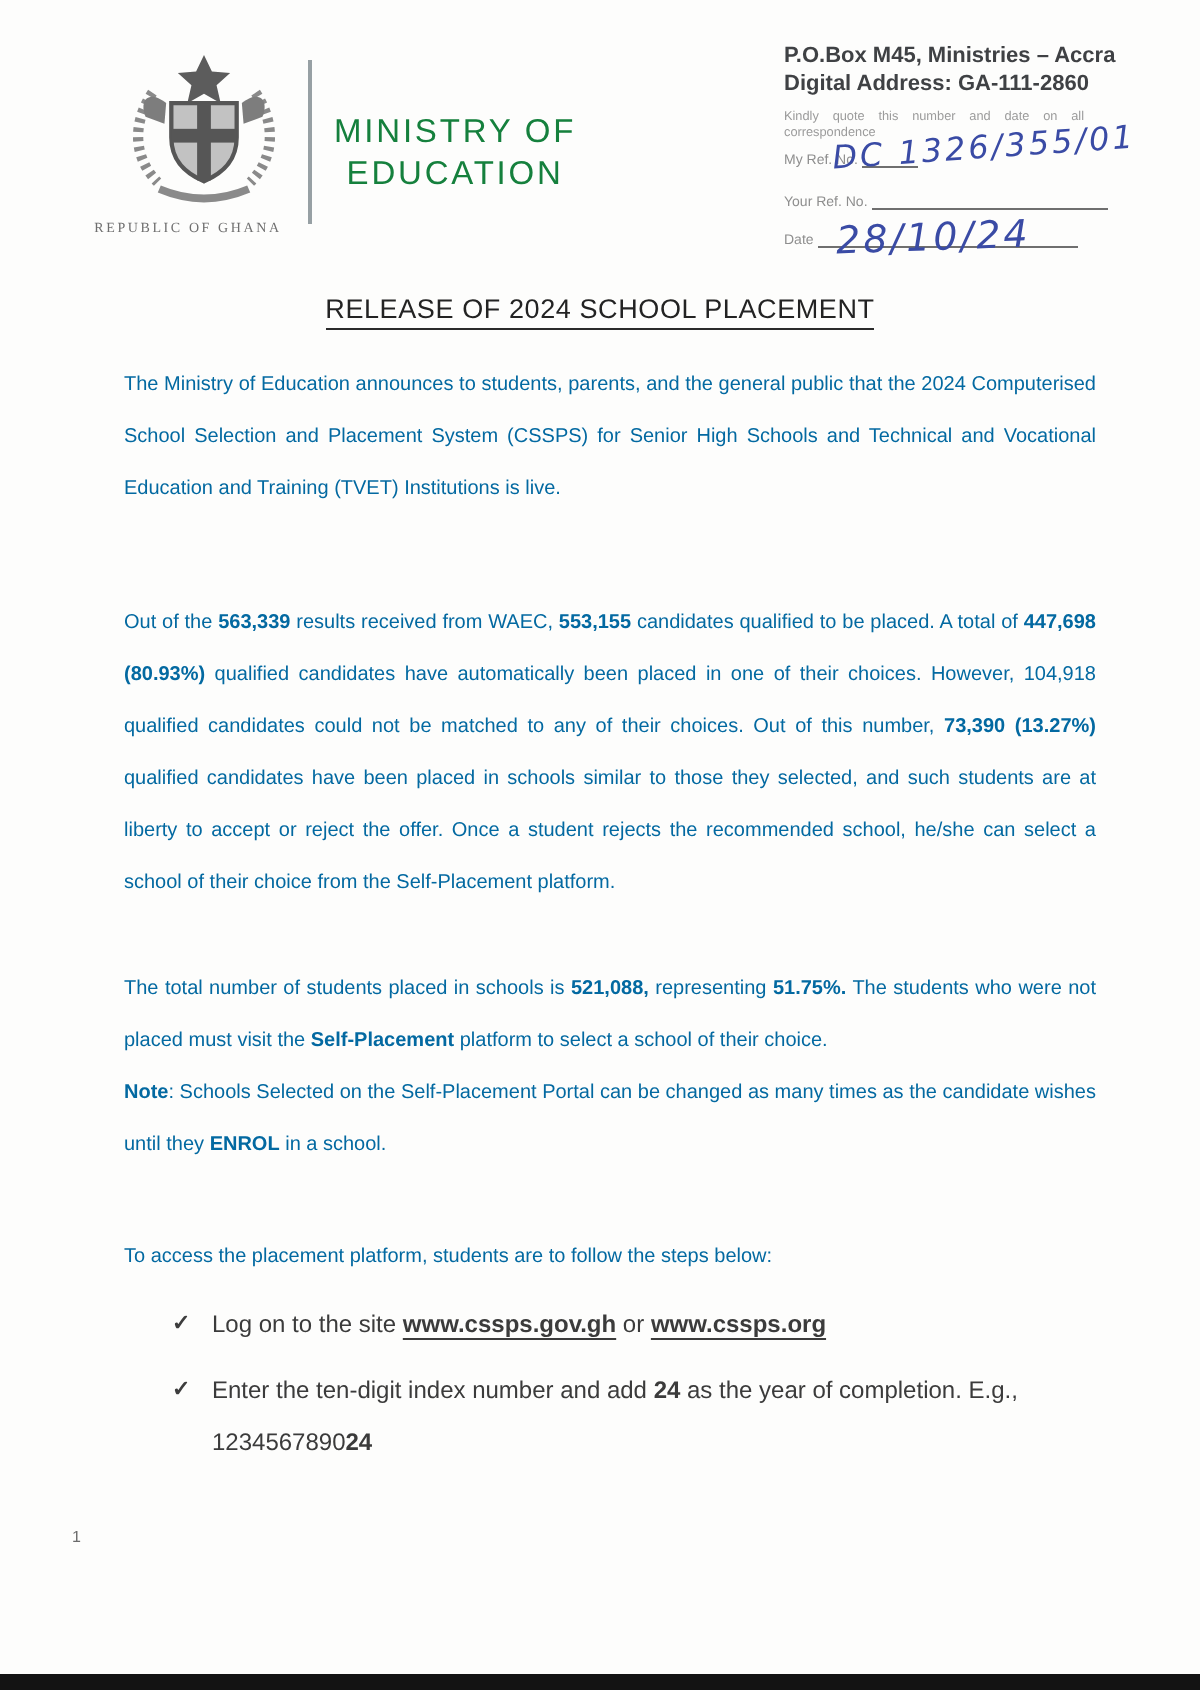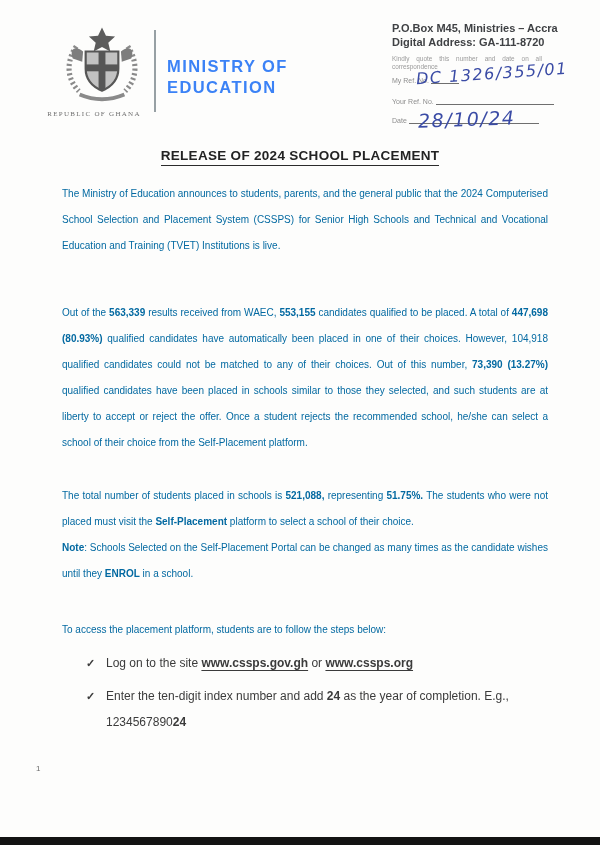--- a/index.html
+++ b/index.html
@@ -8,36 +8,36 @@
   .page { position:relative; width:600px; height:845px; background:#fdfdfc; overflow:hidden; }
 
   
   .letterhead { position:relative; height:140px; }
   .seal { position:absolute; left:58px; top:24px; width:88px; height:86px; }
   .seal svg { width:100%; height:100%; }
   .seal-caption { position:absolute; left:34px; top:110px; width:120px; text-align:center;
                   font-family:"Liberation Serif", serif; font-size:7px; letter-spacing:1.3px;
                   color:#6f6f6f; white-space:nowrap; }
   .vdivider { position:absolute; left:154px; top:30px; width:2px; height:82px; background:#97a0a4; }
-  .ministry { position:absolute; left:167px; top:56px; font-size:16.5px; font-weight:700;
-              color:#3b82f6; letter-spacing:1.4px; line-height:21px; }
+  .ministry { position:absolute; left:167px; top:56px; font-size:16.5px; font-weight:400;
+              color:#15803d; letter-spacing:1.4px; line-height:21px;text-align:center; }
   .addr-block { position:absolute; left:392px; top:22px; width:200px; }
   .addr-line { font-size:11px; font-weight:700; color:#3f4144; line-height:13.5px; }
   .quote-note { margin-top:6px; width:150px; font-size:6.4px; line-height:8px;
                 color:#9b9b9b; text-align:justify; }
   .ref-row { position:relative; font-size:7px; color:#8e8e8e; margin-top:5px; height:11px; }
   .ref-line { display:inline-block; border-bottom:1px solid #6f6f6f; height:8px; vertical-align:bottom; }
   .hand { position:absolute; font-family:"DejaVu Sans", sans-serif; font-style:italic;
           letter-spacing:1.5px; white-space:nowrap; }
   .hand-ref { left:24px; top:-12px; font-size:16px; transform:rotate(-4deg); }
   .hand-date { left:26px; top:-8px; font-size:19px; transform:rotate(-2deg); }
 
   
   .title-wrap { text-align:center; margin-top:6px; }
-  .title { display:inline-block; font-size:13.5px; font-weight:700; color:#232323;
+  .title { display:inline-block; font-size:13.5px; font-weight:400; color:#232323;
            letter-spacing:.3px; border-bottom:1.6px solid #2b2b2b; padding-bottom:2px; }
   .content { padding:0 52px 0 62px; }
   p.doc { font-size:10px; line-height:26px; text-align:justify; color:#0369a1; }
   .p-intro  { margin-top:15px; }
   .p-stats  { margin-top:41px; }
   .p-placed { margin-top:27px; }
   .p-note   { margin-top:0; }
   .steps-intro { margin-top:30px; text-align:left; }
   .step { display:flex; margin-left:24px; margin-top:7px; }
   .check { flex:0 0 auto; width:20px; font-size:11px; font-weight:700; color:#3d3d3d;
@@ -73,21 +73,21 @@
 
     <div class="vdivider"></div>
 
     <div class="ministry">
       <div>MINISTRY OF</div>
       <div>EDUCATION</div>
     </div>
 
     <div class="addr-block">
       <div class="addr-line">P.O.Box M45, Ministries – Accra</div>
-      <div class="addr-line">Digital Address: GA-111-8720</div>
+      <div class="addr-line">Digital Address: GA-111-2860</div>
       <div class="quote-note">Kindly quote this number and date on all correspondence</div>
 
       <div class="ref-row">
         <span>My Ref. No.</span>
         <span class="ref-line" style="width:28px"></span>
         <span class="hand hand-ref" style="color: rgb(58, 75, 165);">DC 1326/355/01</span>
       </div>
 
       <div class="ref-row" style="margin-top:10px">
         <span>Your Ref. No.</span>

